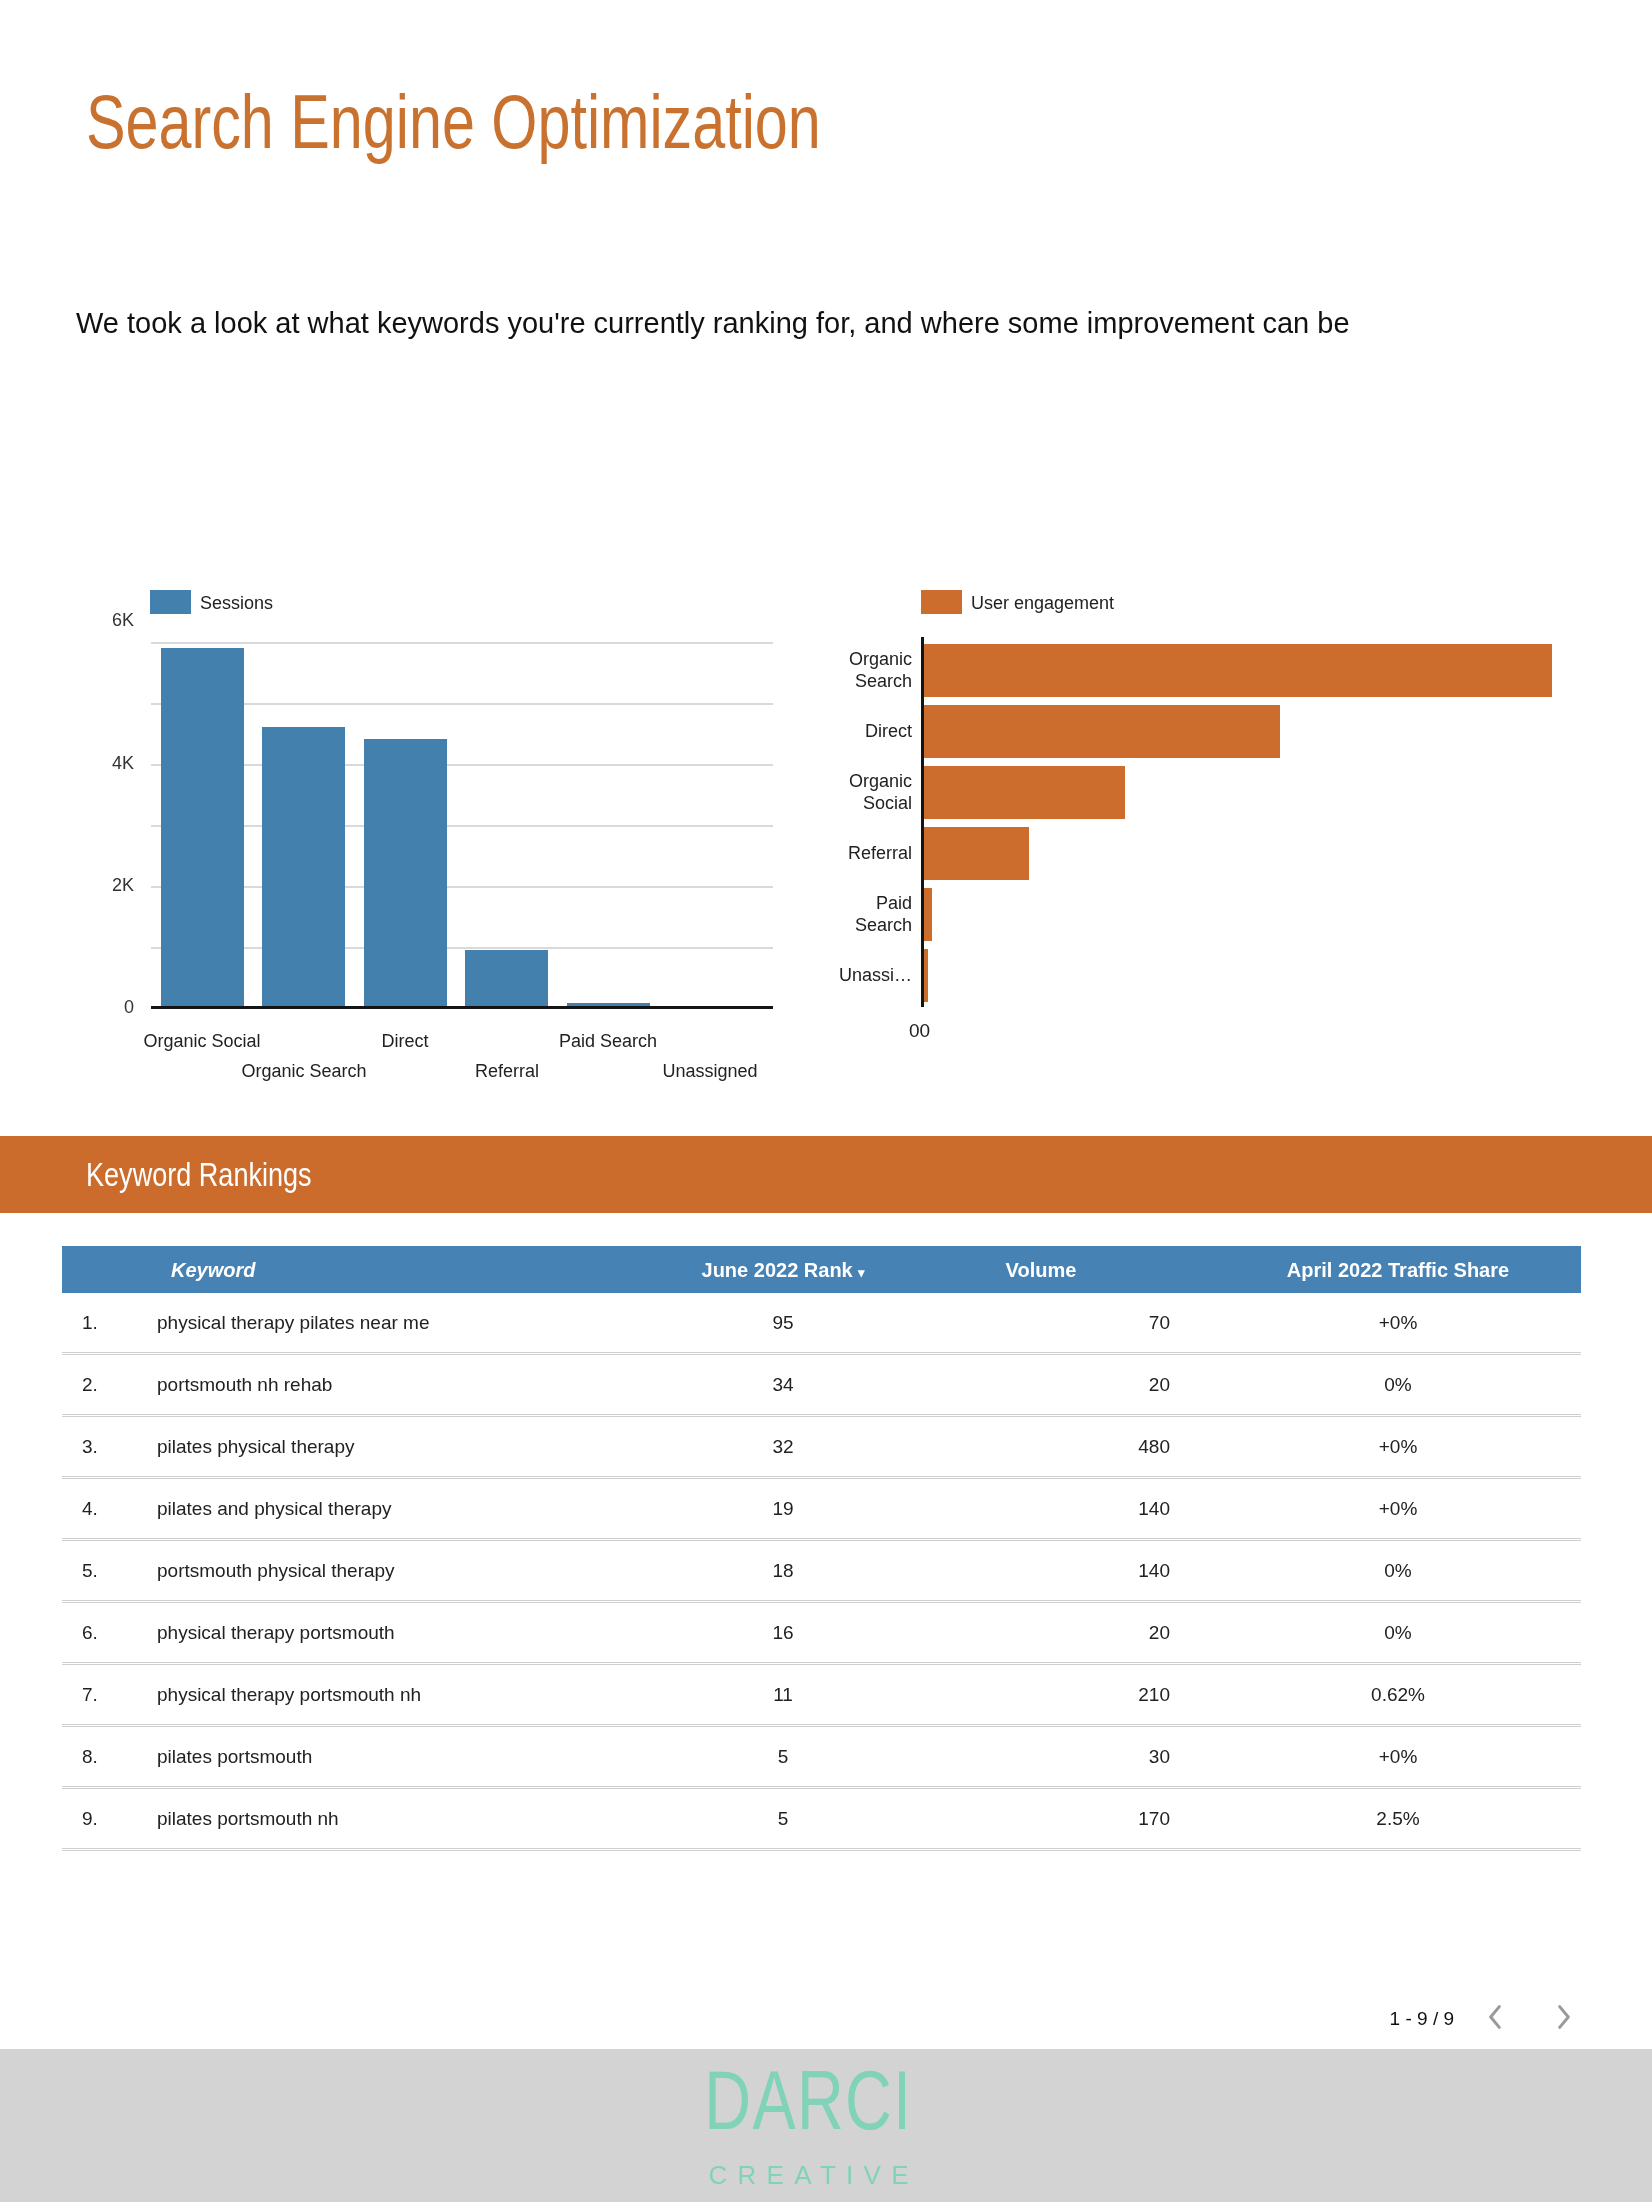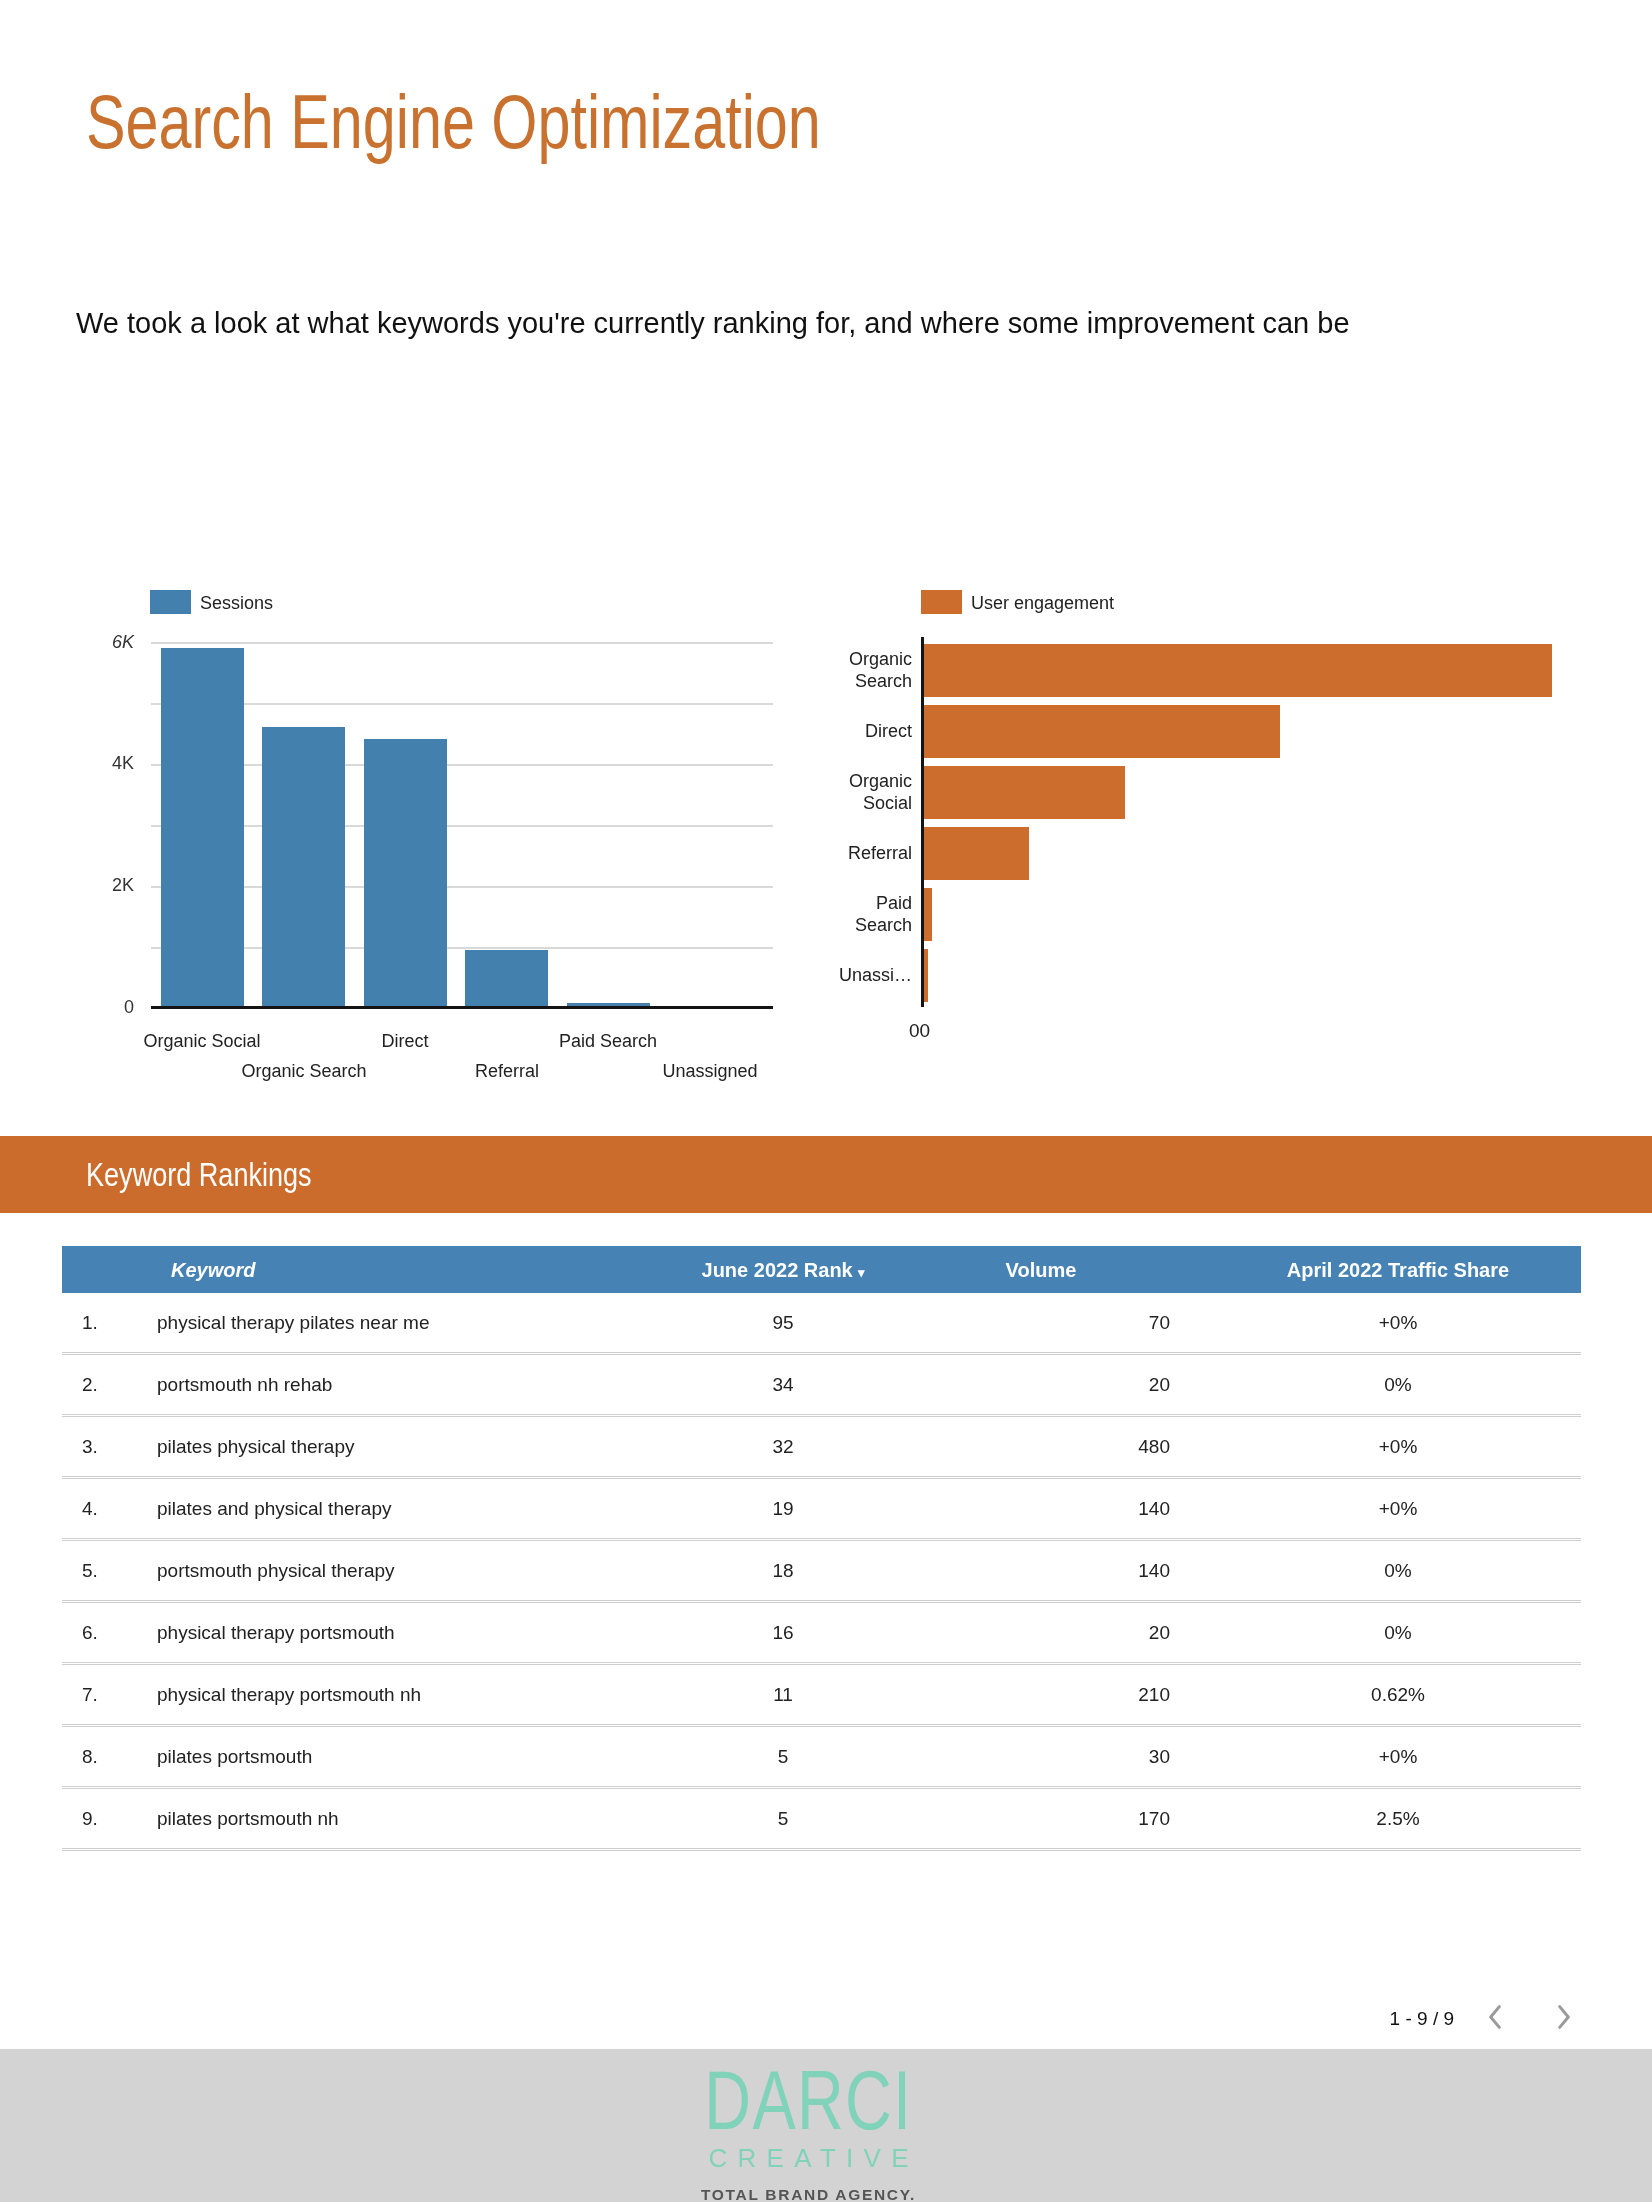--- a/index.html
+++ b/index.html
@@ -55,21 +55,21 @@
   .pagination-label { position:absolute; left:1342px; top:2008px; width:112px; font-size:19px; color:#111; text-align:right; }
   .pg-btn { position:absolute; top:1998px; width:38px; height:38px; background:transparent; border:none; cursor:pointer; }
   .pg-prev { left:1476px; }
   .pg-next { left:1545px; }
   .pg-btn svg { width:100%; height:100%; }
 
   
   .footer { position:absolute; left:0; top:2049px; width:1653px; height:153px; background:#d3d3d3; }
   .logo-block { position:absolute; left:652px; top:10.3px; width:313px; text-align:center; }
   .logo-main { font-size:83px; line-height:1; color:#80d2b8; letter-spacing:1.7px; display:inline-block; transform:scaleX(0.78); font-weight:400; }
-  .logo-sub { margin-top:1px; font-size:26px; color:#80d2b8; letter-spacing:10.3px; text-indent:10.3px; font-weight:400; }
+  .logo-sub { margin-top:18px; font-size:26px; color:#80d2b8; letter-spacing:10.3px; text-indent:10.3px; font-weight:400; }
   .logo-tagline { margin-top:12px; font-size:15.5px; color:#555555; letter-spacing:1.7px; font-weight:700; }
 </style>
 </head>
 <body>
 
 <div class="page">
 
   <h1 class="page-title"><span class="condensed">Search Engine Optimization</span></h1>
 
   <div class="intro">
@@ -79,21 +79,21 @@
 
   <div id="chart-left">
       <div class="legend-swatch" style="left: 150px; top: 590px; background: rgb(67, 128, 173);"></div>
       <div class="legend-label" style="left: 200px; top: 593px;">Sessions</div>
       <div class="gridline" style="left: 151px; top: 947px; width: 622px;"></div>
       <div class="gridline" style="left: 151px; top: 886px; width: 622px;"></div>
       <div class="gridline" style="left: 151px; top: 825px; width: 622px;"></div>
       <div class="gridline" style="left: 151px; top: 764px; width: 622px;"></div>
       <div class="gridline" style="left: 151px; top: 703px; width: 622px;"></div>
       <div class="gridline" style="left: 151px; top: 642px; width: 622px;"></div>
-      <div class="tick-label" style="left: 52px; top: 632px; width: 82px; font-style: italic;">6K</div>
+      <div class="tick-label" style="left: 52px; top: 610px; width: 82px;">6K</div>
       <div class="tick-label" style="left: 52px; top: 753px; width: 82px;">4K</div>
       <div class="tick-label" style="left: 52px; top: 875px; width: 82px;">2K</div>
       <div class="tick-label" style="left: 52px; top: 997px; width: 82px;">0</div>
       <div class="vbar" style="left: 161px; top: 648px; width: 83px; height: 360px;"></div>
       <div class="vbar" style="left: 262px; top: 727px; width: 83px; height: 280px;"></div>
       <div class="vbar" style="left: 364px; top: 739px; width: 83px; height: 268px;"></div>
       <div class="vbar" style="left: 465px; top: 950px; width: 83px; height: 58px;"></div>
       <div class="vbar" style="left: 567px; top: 1003px; width: 83px; height: 4.9px;"></div>
       <div class="vbar" style="left: 669px; top: 1006px; width: 83px; height: 1.8px;"></div>
       <div class="axis-h" style="left: 151px; top: 1006px; width: 622px;"></div>

